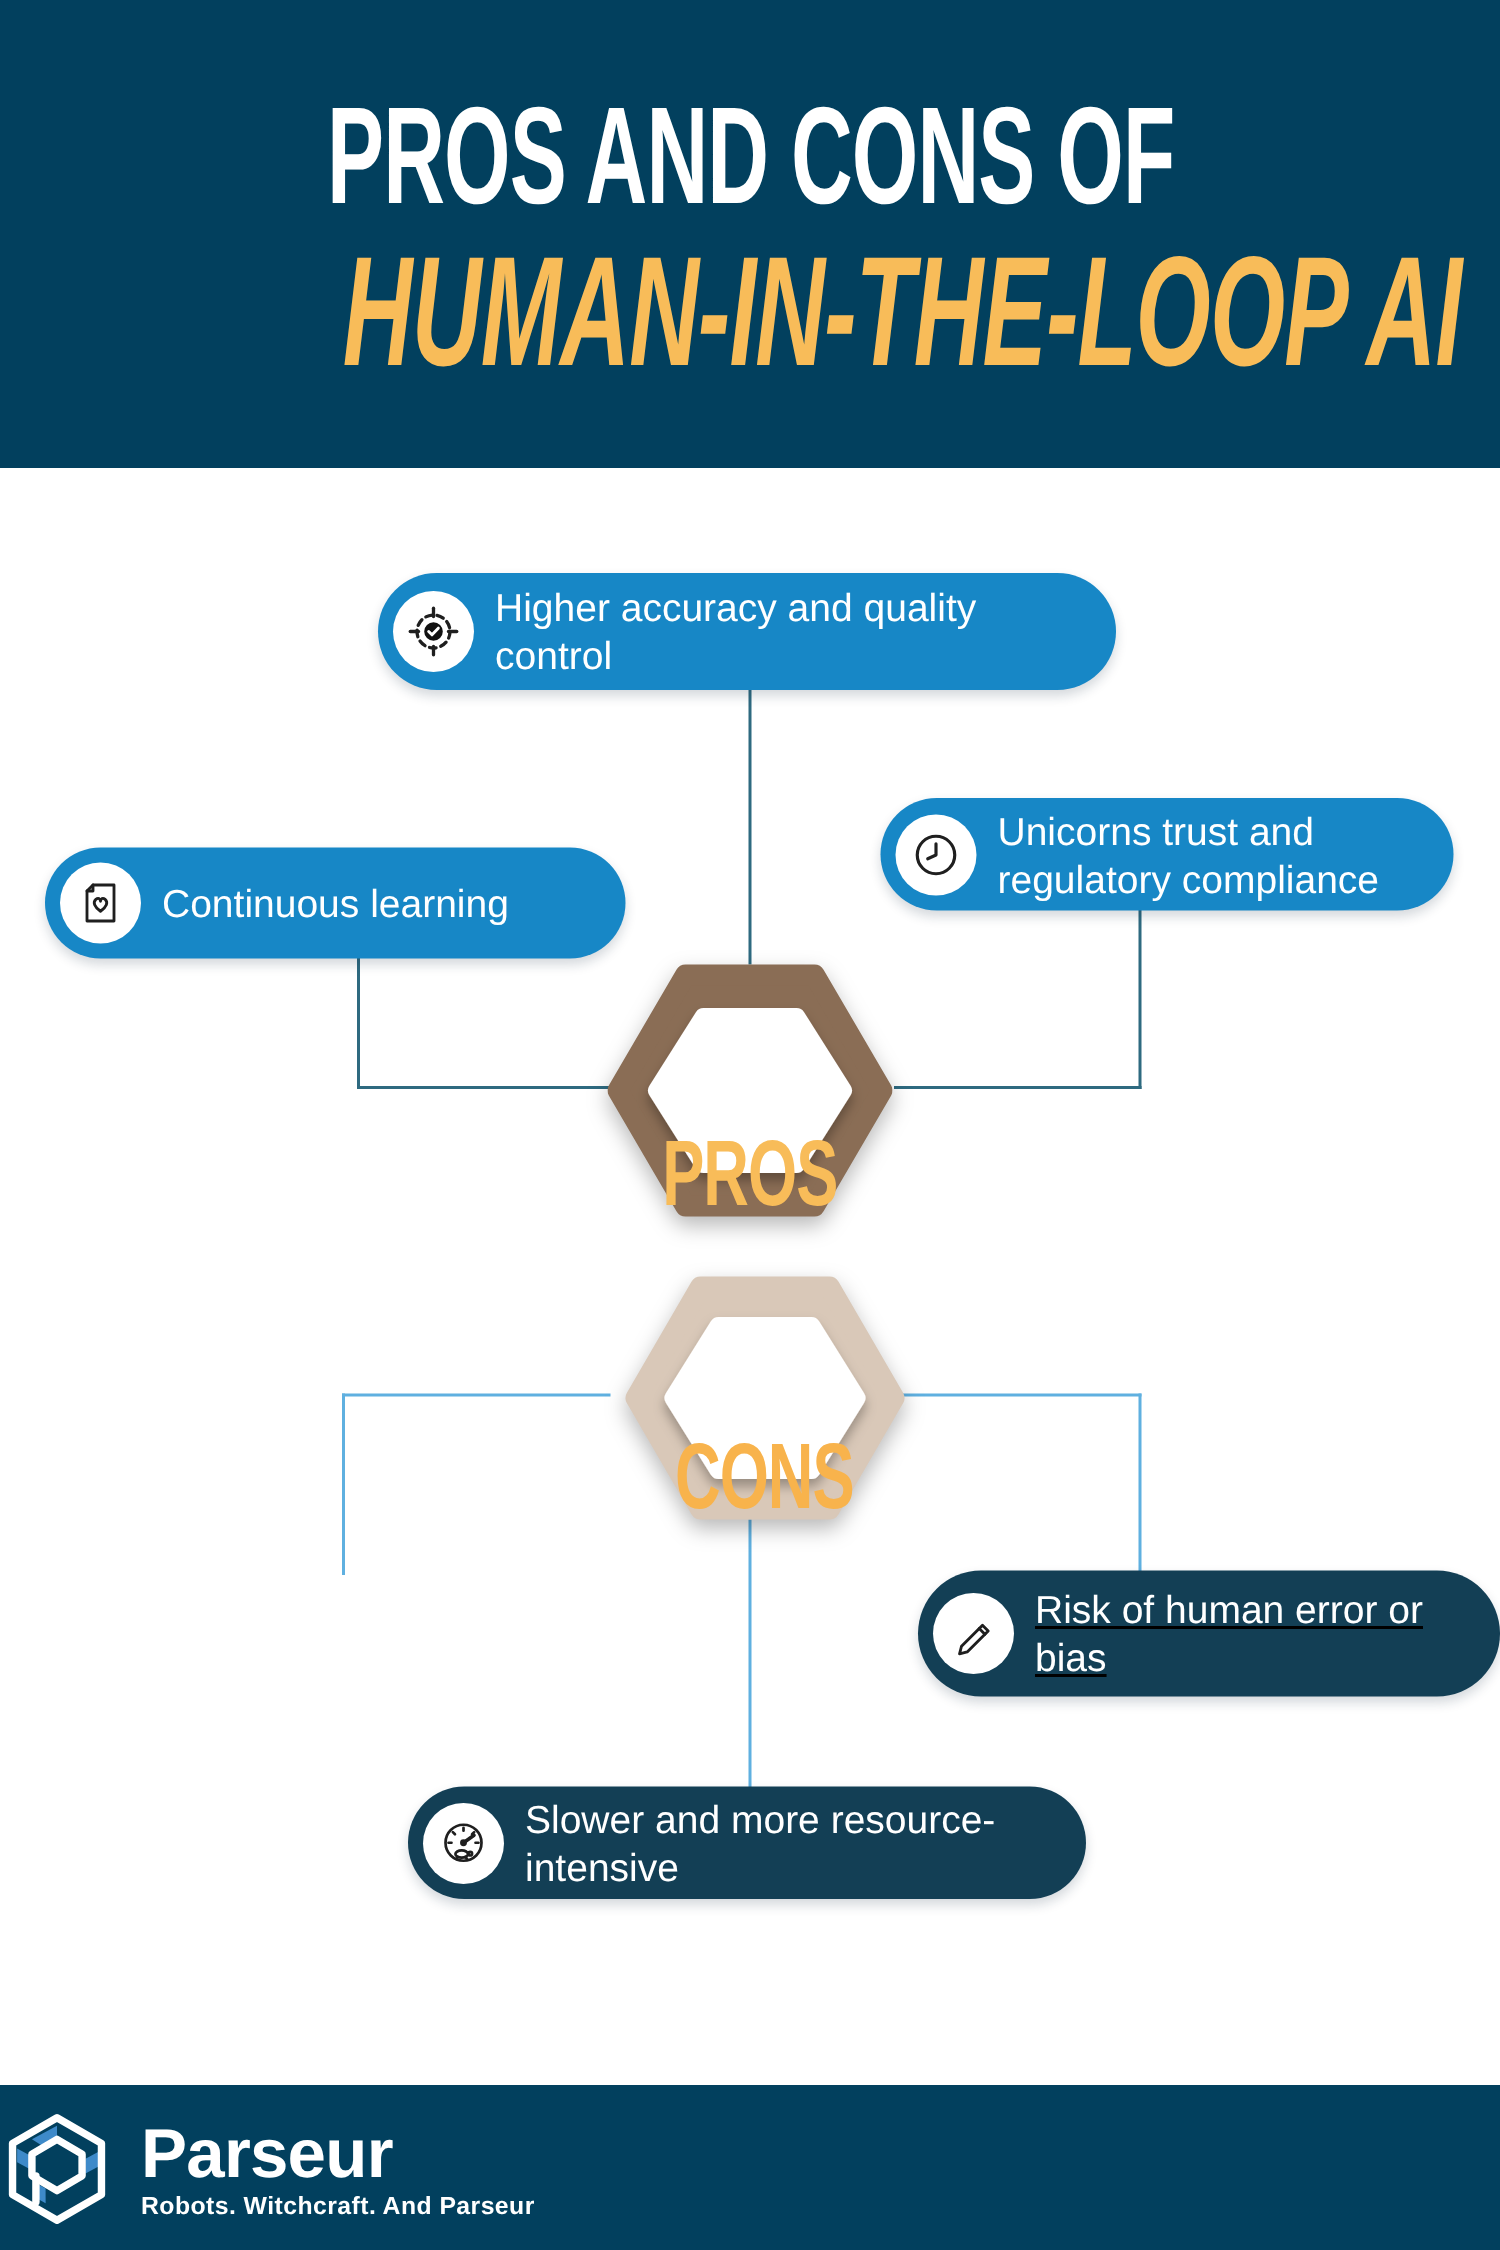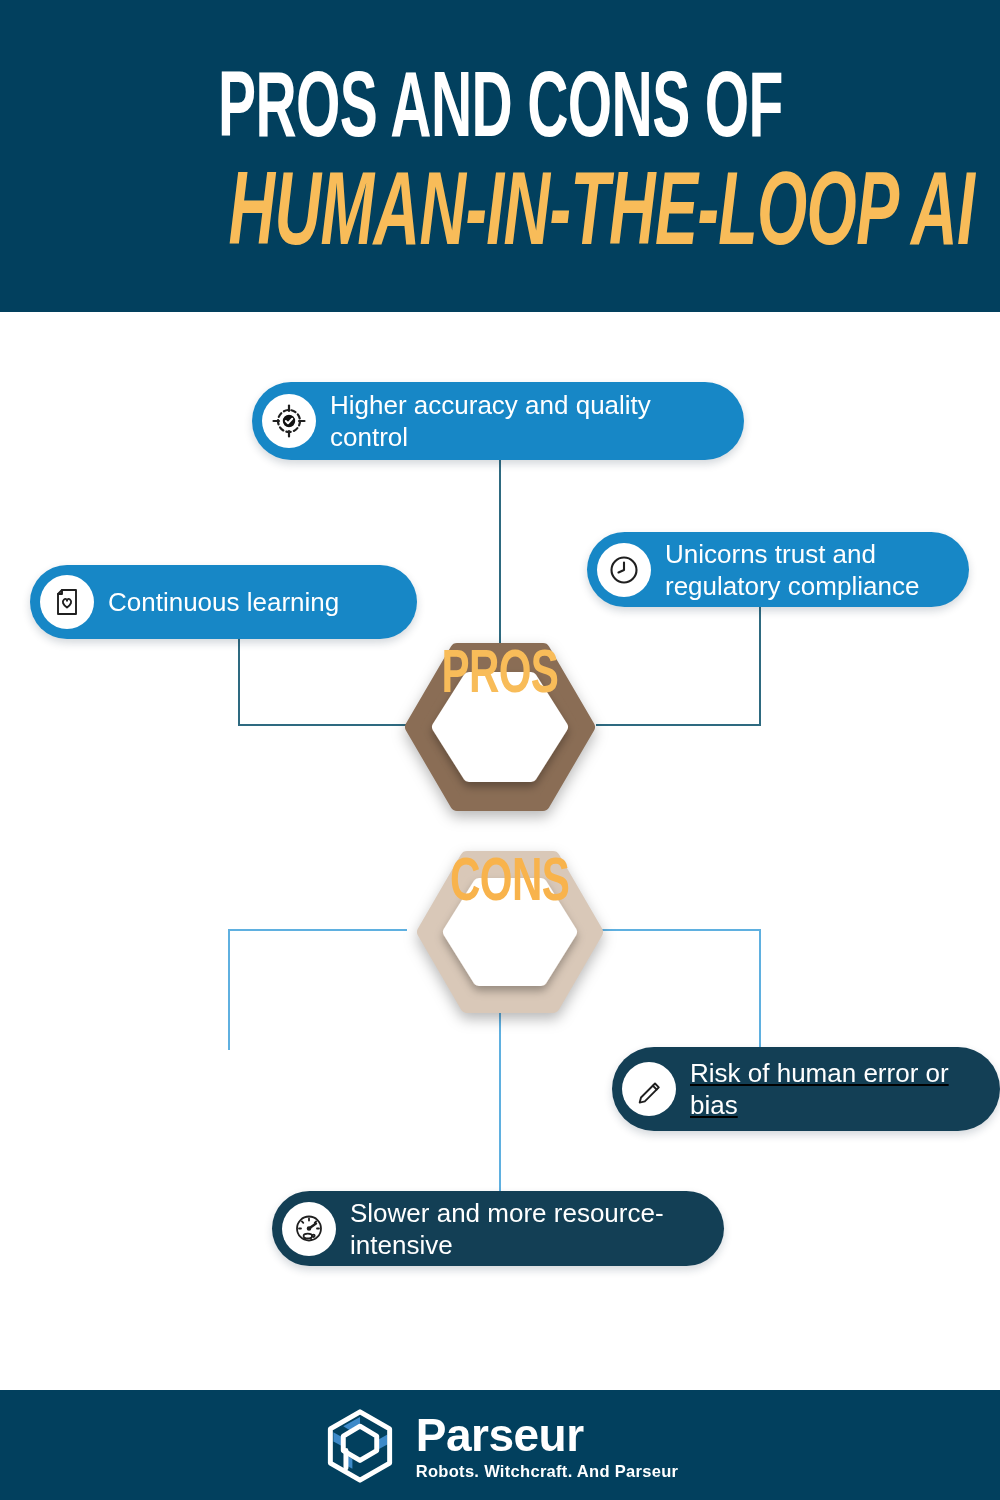--- a/index.html
+++ b/index.html
@@ -32,30 +32,30 @@
     background:#ffffff;display:flex;align-items:center;justify-content:center;
   }
   .icon-circle svg{width:36px;height:36px;stroke:#1f1f1f;fill:none;stroke-linecap:round;stroke-linejoin:round;}
   .pill-label{
     margin-left:14px;padding-right:14px;color:#ffffff;font-size:26px;line-height:32px;font-weight:normal;
   }
   
   .hex{position:absolute;z-index:4;}
   .hex svg{display:block;filter:drop-shadow(0 6px 7px rgba(0,0,0,0.28));}
   .hex-label{
-    position:absolute;inset:0;display:flex;align-items:flex-start;justify-content:center;
+    position:absolute;inset:0;display:flex;align-items:flex-end;justify-content:center;
     font-weight:bold;font-size:62px;line-height:1;
   }
   .hex-label .condensed{transform:scaleX(0.68);letter-spacing:-1px;}
   .hex-label.pros{color:var(--yellow,#f8bc59);}
   .hex-label.cons{color:var(--cons-yellow,#f8b34c);}
   
   .footer-content{
     position:absolute;top:1398px;left:0;width:1000px;height:96px;
-    display:flex;align-items:center;justify-content:center;gap:18px;
+    display:flex;align-items:center;gap:18px;
   }
   .logo-mark svg{display:block;width:76px;height:76px;}
   .brand-block{display:flex;flex-direction:column;align-items:flex-start;}
   .brand-name{color:#ffffff;font-weight:bold;font-size:46px;line-height:1.0;letter-spacing:-0.5px;}
   .brand-tagline{color:#ffffff;font-weight:bold;font-size:16.5px;margin-top:4px;letter-spacing:0.3px;}
 </style>
 </head>
 <body>
 
 <div class="stage">

